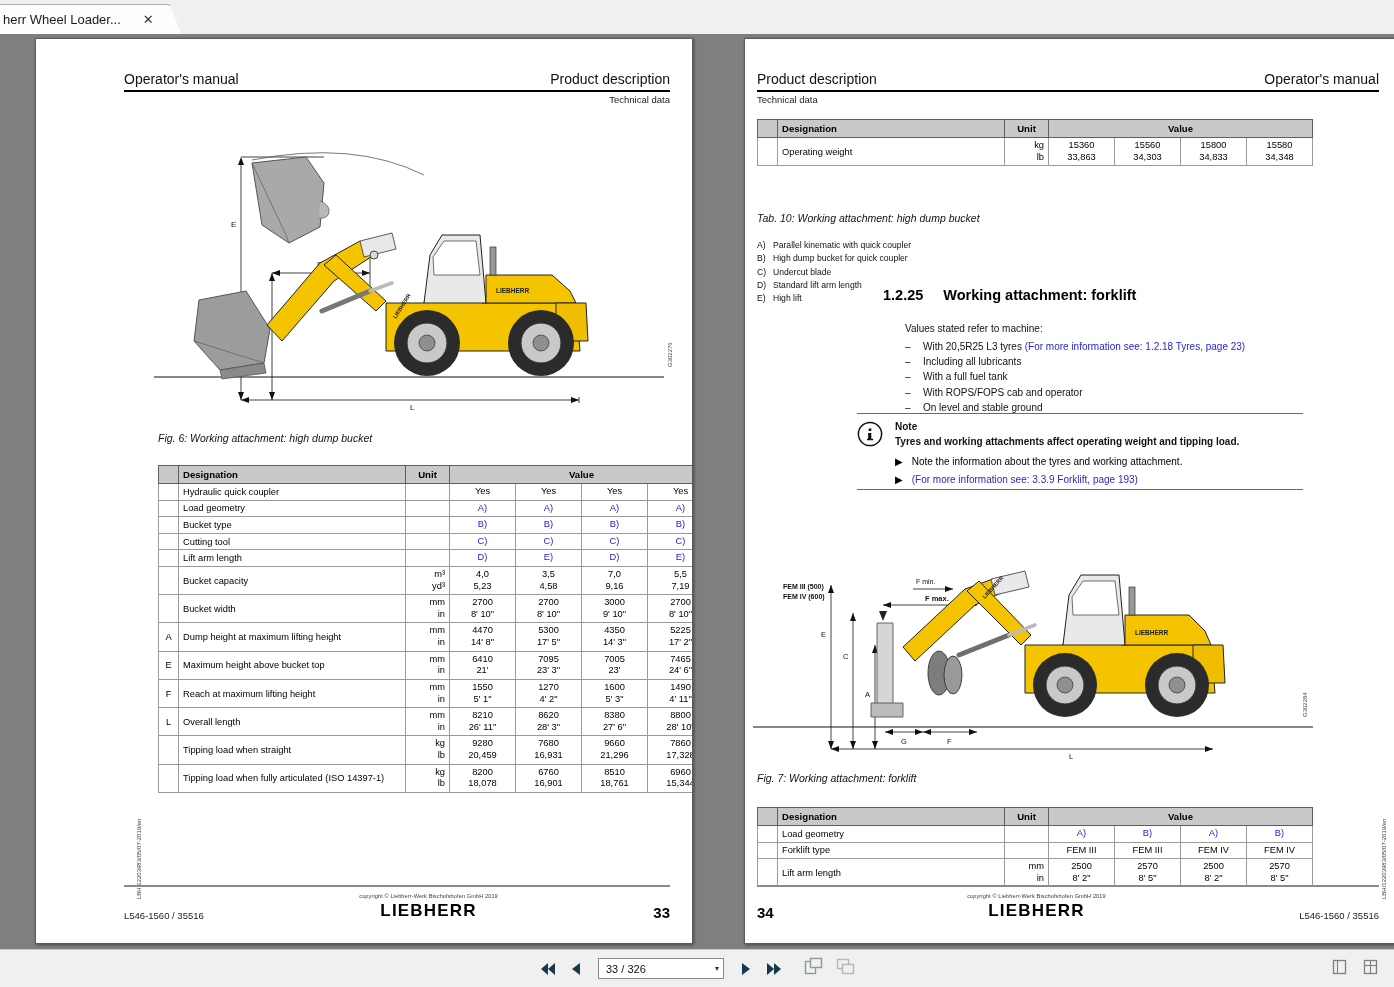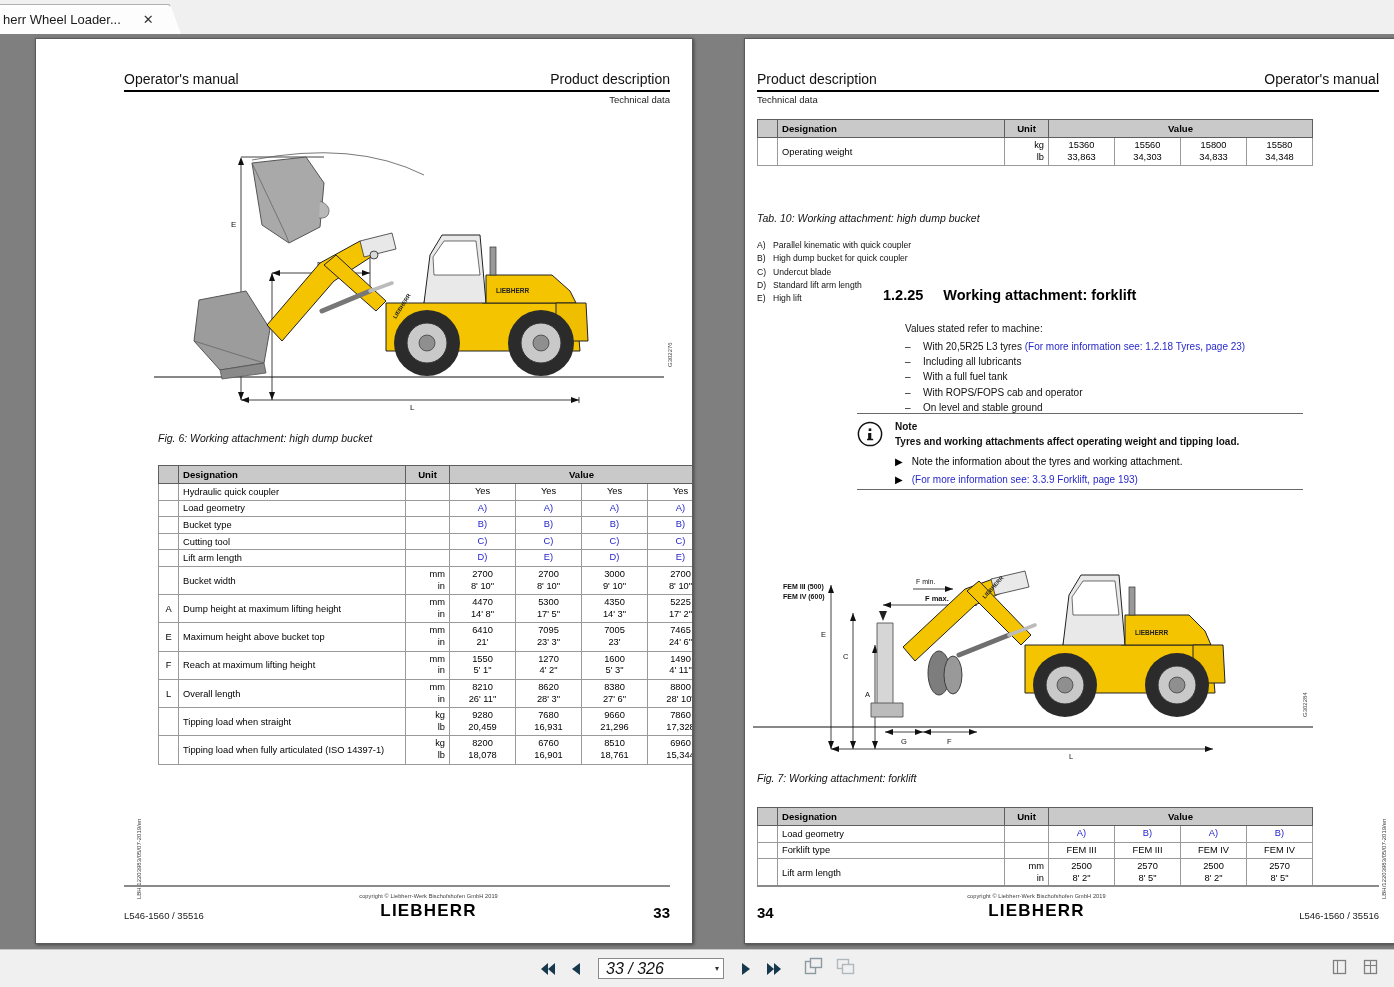--- a/index.html
+++ b/index.html
@@ -160,21 +160,21 @@
   #nav { display: flex; align-items: center; gap: 13px; }
   .navbtn { color: #0e2d3f; cursor: pointer; display: flex; align-items: center; }
   #pagebox {
     display: flex; align-items: center;
     width: 126px; height: 21px;
     border: 1px solid #8a8a8a;
     background: #fff;
     padding: 0 4px 0 7px;
     margin: 0 3px;
   }
-  #pagebox .pv { flex: 1; font-size: 16px; color: #111; font-style: italic; }
+  #pagebox .pv { flex: 1; font-size: 11px; color: #111; }
   #pagebox .cv { font-size: 8px; color: #333; }
   .tbicon { cursor: pointer; opacity: .75; }
   #viewmodes { position: absolute; right: 14px; display: flex; gap: 12px; align-items: center; }
 </style>
 </head>
 <body>
 
 <div id="tabbar">
   <div id="tab">
     <span id="tab-title">herr Wheel Loader...</span>
@@ -324,20 +324,34 @@
               <td class="val ref">C)</td>
             </tr>
             <tr>
               <td class="lbl"></td>
               <td class="name">Lift arm length</td>
               <td class="unit"></td>
               <td class="val ref">D)</td>
               <td class="val ref">E)</td>
               <td class="val ref">D)</td>
               <td class="val ref">E)</td>
+            </tr>
+            <tr>
+              <td class="lbl"></td>
+              <td class="name">Bucket capacity</td>
+              <td class="unit">m³
+yd³</td>
+              <td class="val">4,0
+5,23</td>
+              <td class="val">3,5
+4,58</td>
+              <td class="val">7,0
+9,16</td>
+              <td class="val">5,5
+7,19</td>
             </tr>
             <tr>
               <td class="lbl"></td>
               <td class="name">Bucket width</td>
               <td class="unit">mm
 in</td>
               <td class="val">2700
 8' 10"</td>
               <td class="val">2700
 8' 10"</td>

